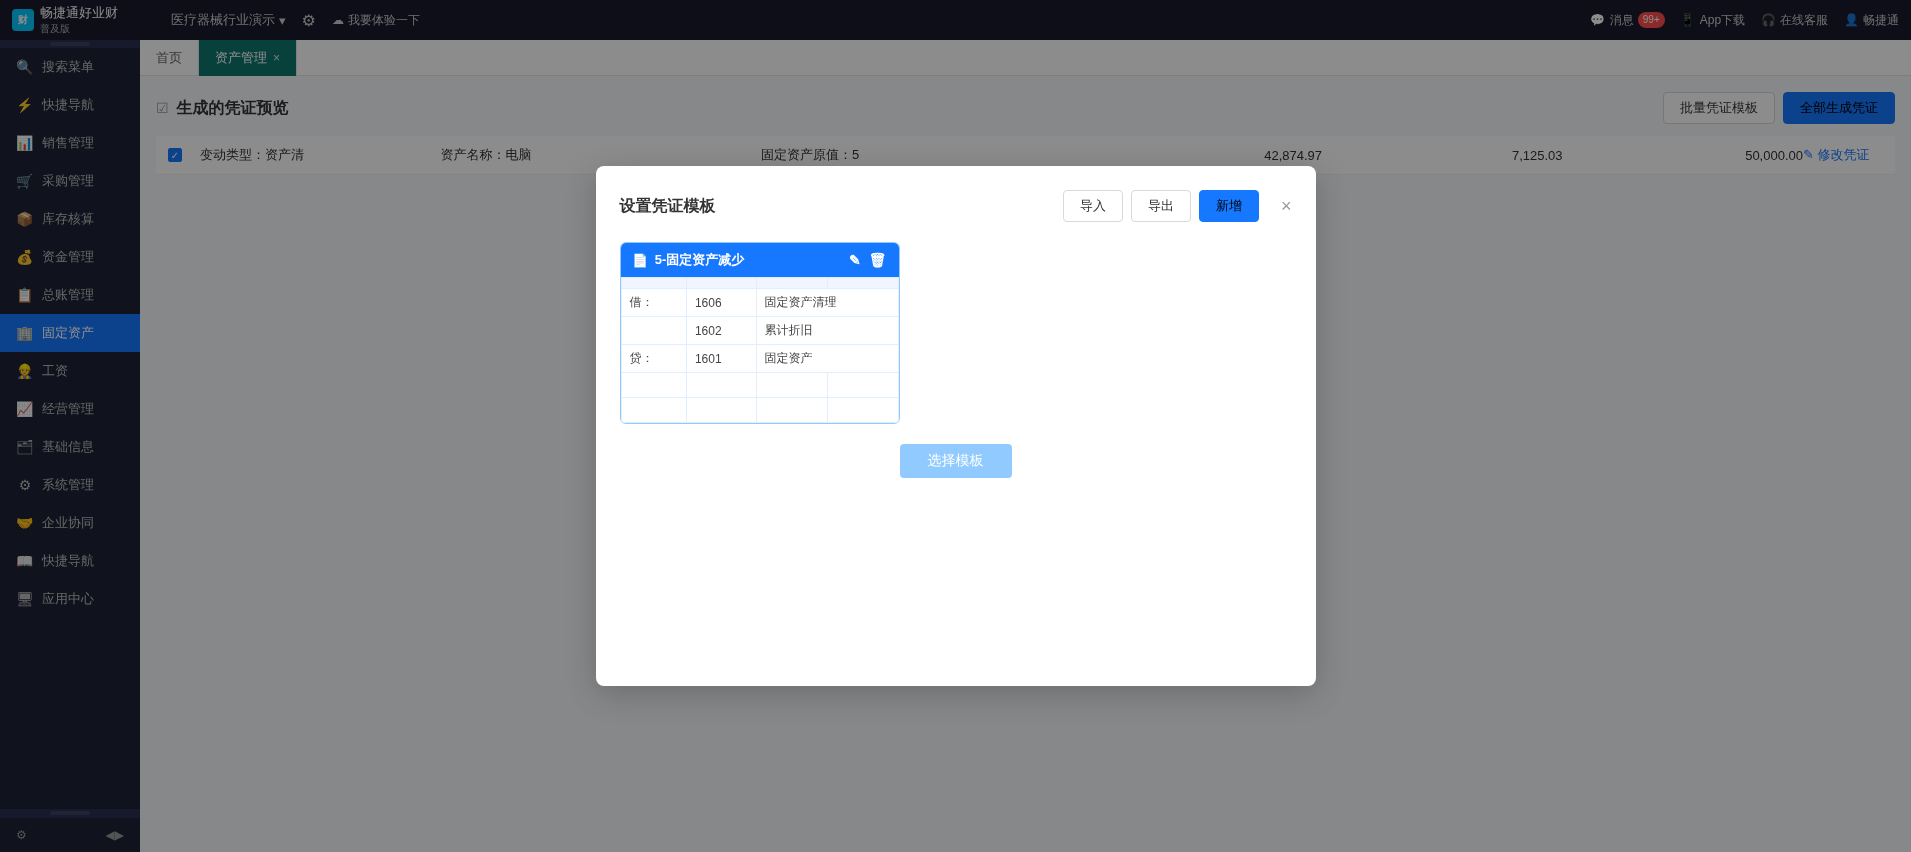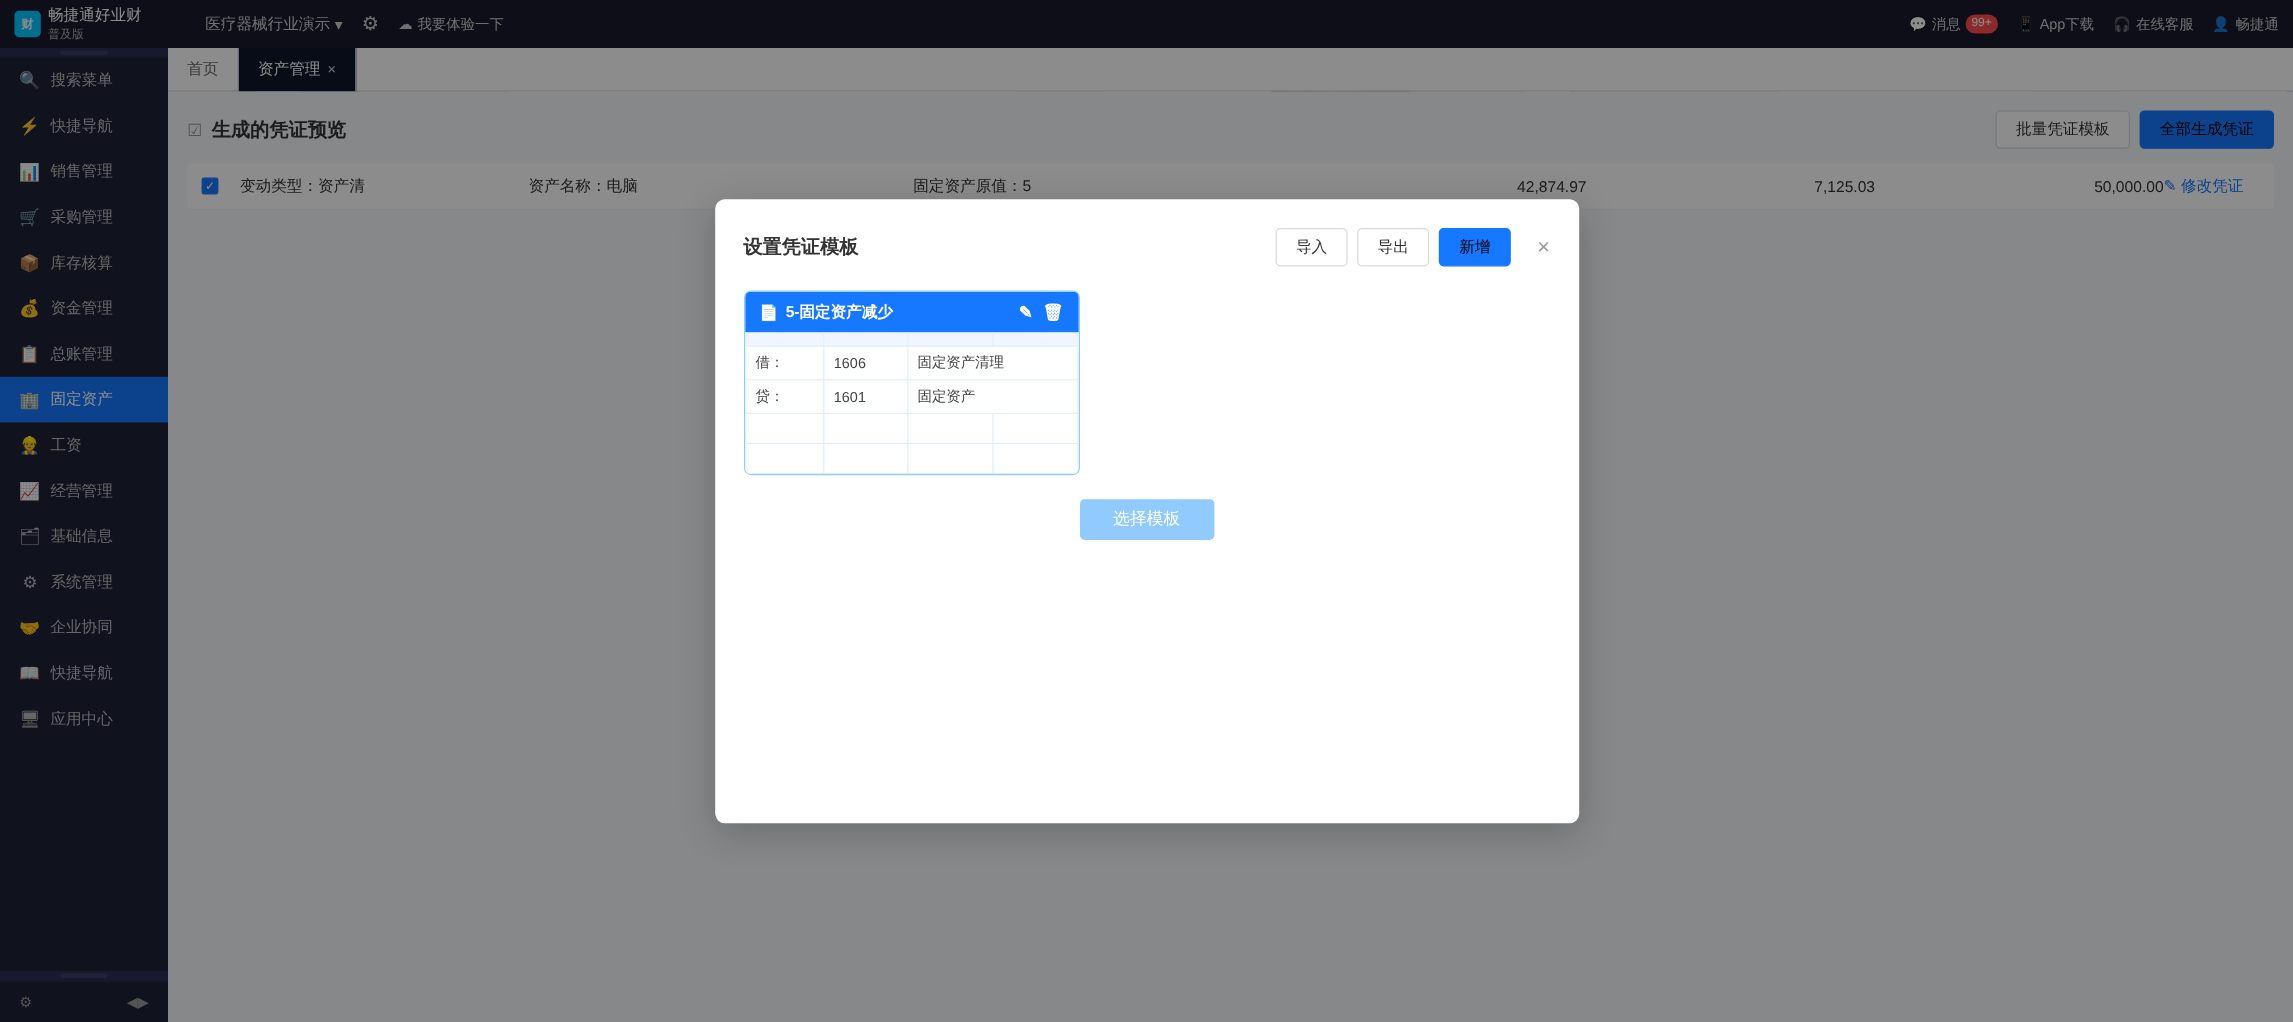--- a/index.html
+++ b/index.html
@@ -127,21 +127,21 @@
       padding: 0 16px;
       display: flex;
       align-items: center;
       gap: 6px;
       cursor: pointer;
       font-size: 13px;
       color: #666;
       border-right: 1px solid #e5e5e5;
     }
     .tab.active {
-      background: #0f172a;
+      background: #0f766e;
       color: #fff;
     }
     .tab-close {
       font-size: 12px;
       color: rgba(255,255,255,0.8);
       cursor: pointer;
     }
 
     
     .main {
@@ -508,20 +508,25 @@
             <td></td>
             <td></td>
             <td></td>
           </tr>
           <tr>
             <td>借：</td>
             <td>1606</td>
             <td colspan="2">固定资产清理</td>
           </tr>
           <tr>
+            <td></td>
+            <td>1602</td>
+            <td colspan="2">累计折旧</td>
+          </tr>
+          <tr>
             <td>贷：</td>
             <td>1601</td>
             <td colspan="2">固定资产</td>
           </tr>
           <tr>
             <td>&nbsp;</td>
             <td></td>
             <td></td>
             <td></td>
           </tr>

